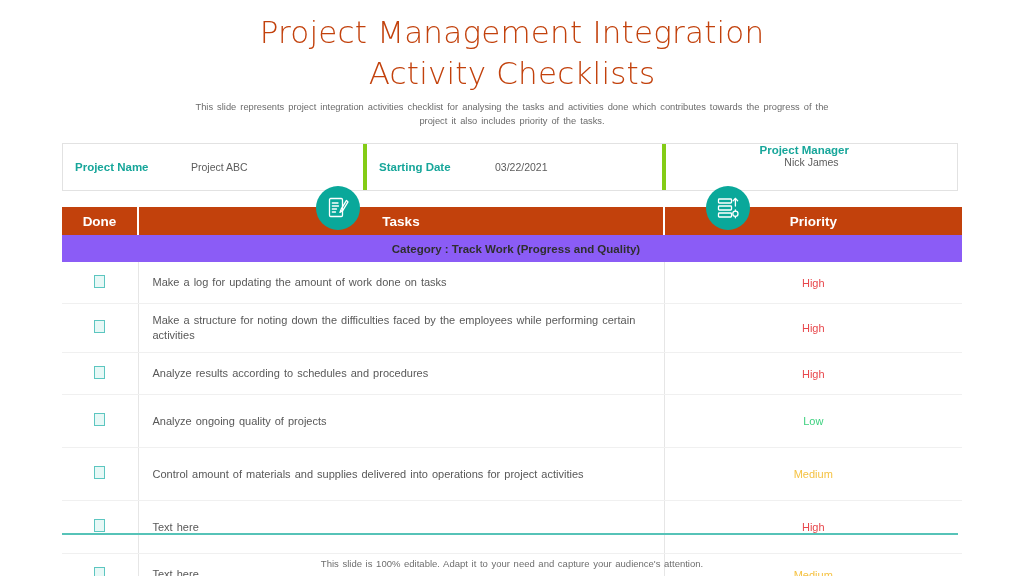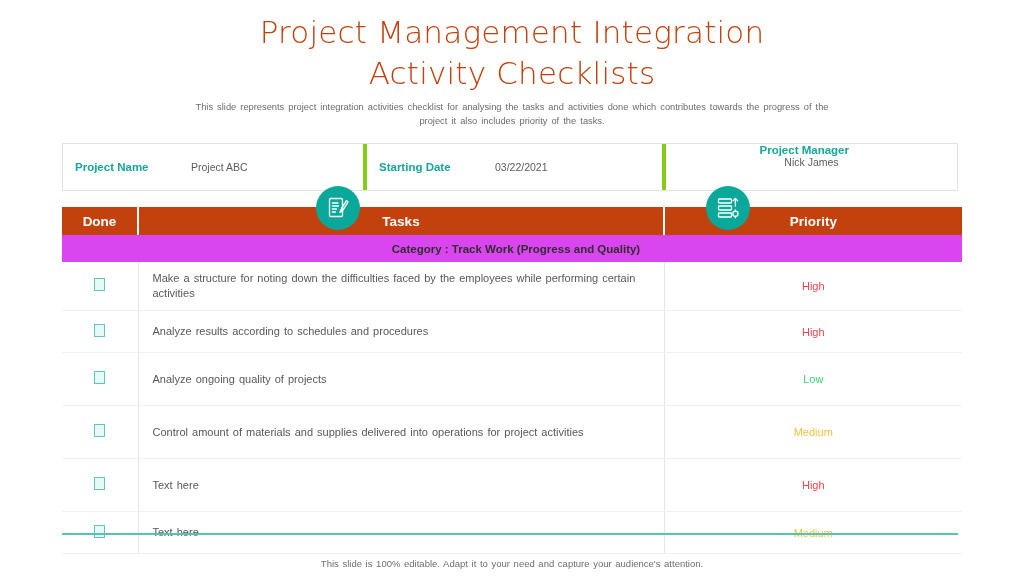--- a/index.html
+++ b/index.html
@@ -119,21 +119,21 @@
     font-size: 13.5px;
     font-weight: bold;
     text-align: center;
     position: relative;
   }
   th.col-done   { width: 75px; border-right: 2px solid #ffffff; }
   th.col-tasks  { width: 524px; border-right: 2px solid #ffffff; }
   th.col-prio   { width: 297px; }
 
   tr.category-row td {
-    background: #d946ef;
+    background: #8b5cf6;
     text-align: center;
     font-size: 11.5px;
     font-weight: bold;
     color: #2f2f2f;
     height: 27px;
     padding-left: 8px;
   }
 
   tbody tr.task-row td {
     border-bottom: 1px solid #f0f0f0;
@@ -249,20 +249,27 @@
       <th class="col-done">Done</th>
       <th class="col-tasks">Tasks</th>
       <th class="col-prio">Priority</th>
     </tr>
     <tr class="category-row">
       <td colspan="3">Category : Track Work (Progress and Quality)</td>
     </tr>
   </thead>
   <tbody>
 
+    <tr class="task-row h-sm">
+      <td class="cell-done">
+        <span class="checkbox"></span>
+      </td>
+      <td class="cell-task">Make a log for updating the amount of work done on tasks</td>
+      <td class="cell-prio" style="color: rgb(232, 71, 76);">High</td>
+    </tr>
 
     <tr class="task-row h-md">
       <td class="cell-done">
         <span class="checkbox"></span>
       </td>
       <td class="cell-task">Make a structure for noting down the difficulties faced by the employees while performing certain activities</td>
       <td class="cell-prio" style="color: rgb(232, 71, 76);">High</td>
     </tr>
 
     <tr class="task-row h-sm">

